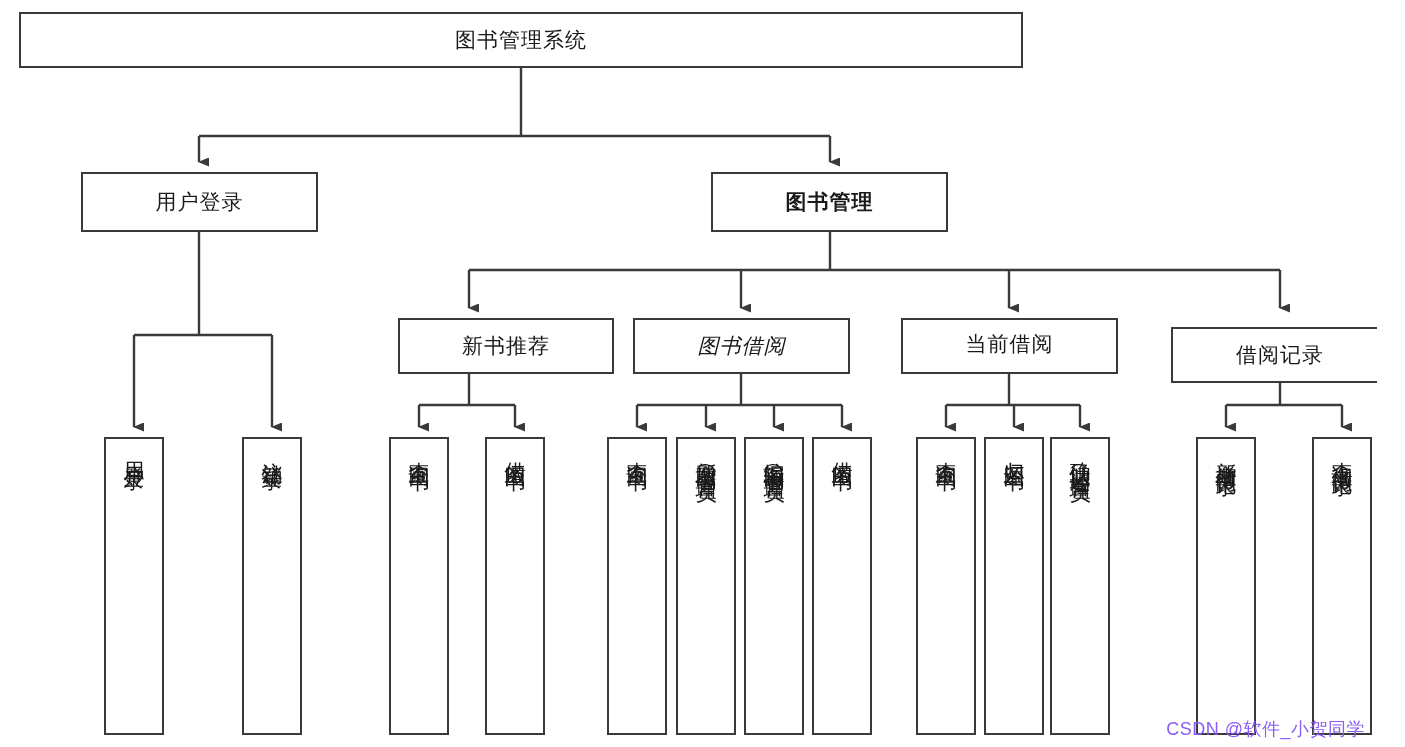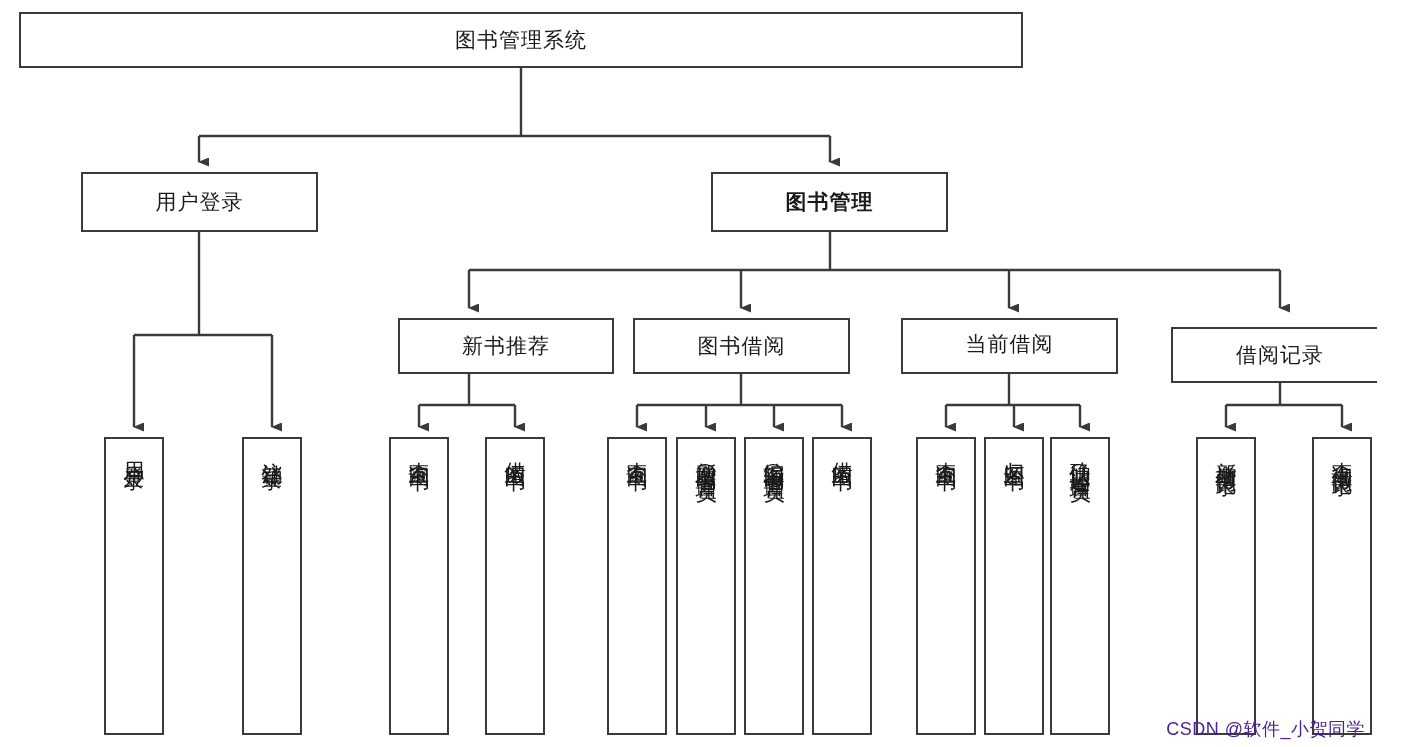--- a/index.html
+++ b/index.html
@@ -54,21 +54,21 @@
     letter-spacing: 3px;
     line-height: 1.05;
     display: block;
     text-align: start;
   }
   .watermark {
     position: absolute;
     right: 12px;
     bottom: 6px;
     font-size: 18px;
-    color: #4c1d95;
+    color: #8b5cf6;
     white-space: nowrap;
     letter-spacing: 0.5px;
     pointer-events: none;
   }
 </style>
 </head>
 <body>
 
 <div id="diagram-root">
 
@@ -133,21 +133,21 @@
   </div>
 
   <div class="node horizontal" style="left:711px; top:172px; width:237px; height:60px;font-weight:bold;">
     <span>图书管理</span>
   </div>
 
   <div class="node horizontal" style="left:362px; top:318px; width:216px; height:56px;margin-left:36px;">
     <span>新书推荐</span>
   </div>
 
-  <div class="node horizontal" style="left:633px; top:318px; width:217px; height:56px;">
+  <div class="node horizontal" style="left:633px; top:318px; width:217px; height:56px;font-style:italic;">
     <span>图书借阅</span>
   </div>
 
   <div class="node horizontal" style="left:901px; top:318px; width:217px; height:56px;font-family:Liberation Mono, monospace;">
     <span>当前借阅</span>
   </div>
 
   <div class="node horizontal" style="left:1171px; top:327px; width:218px; height:56px;">
     <span>借阅记录</span>
   </div>

